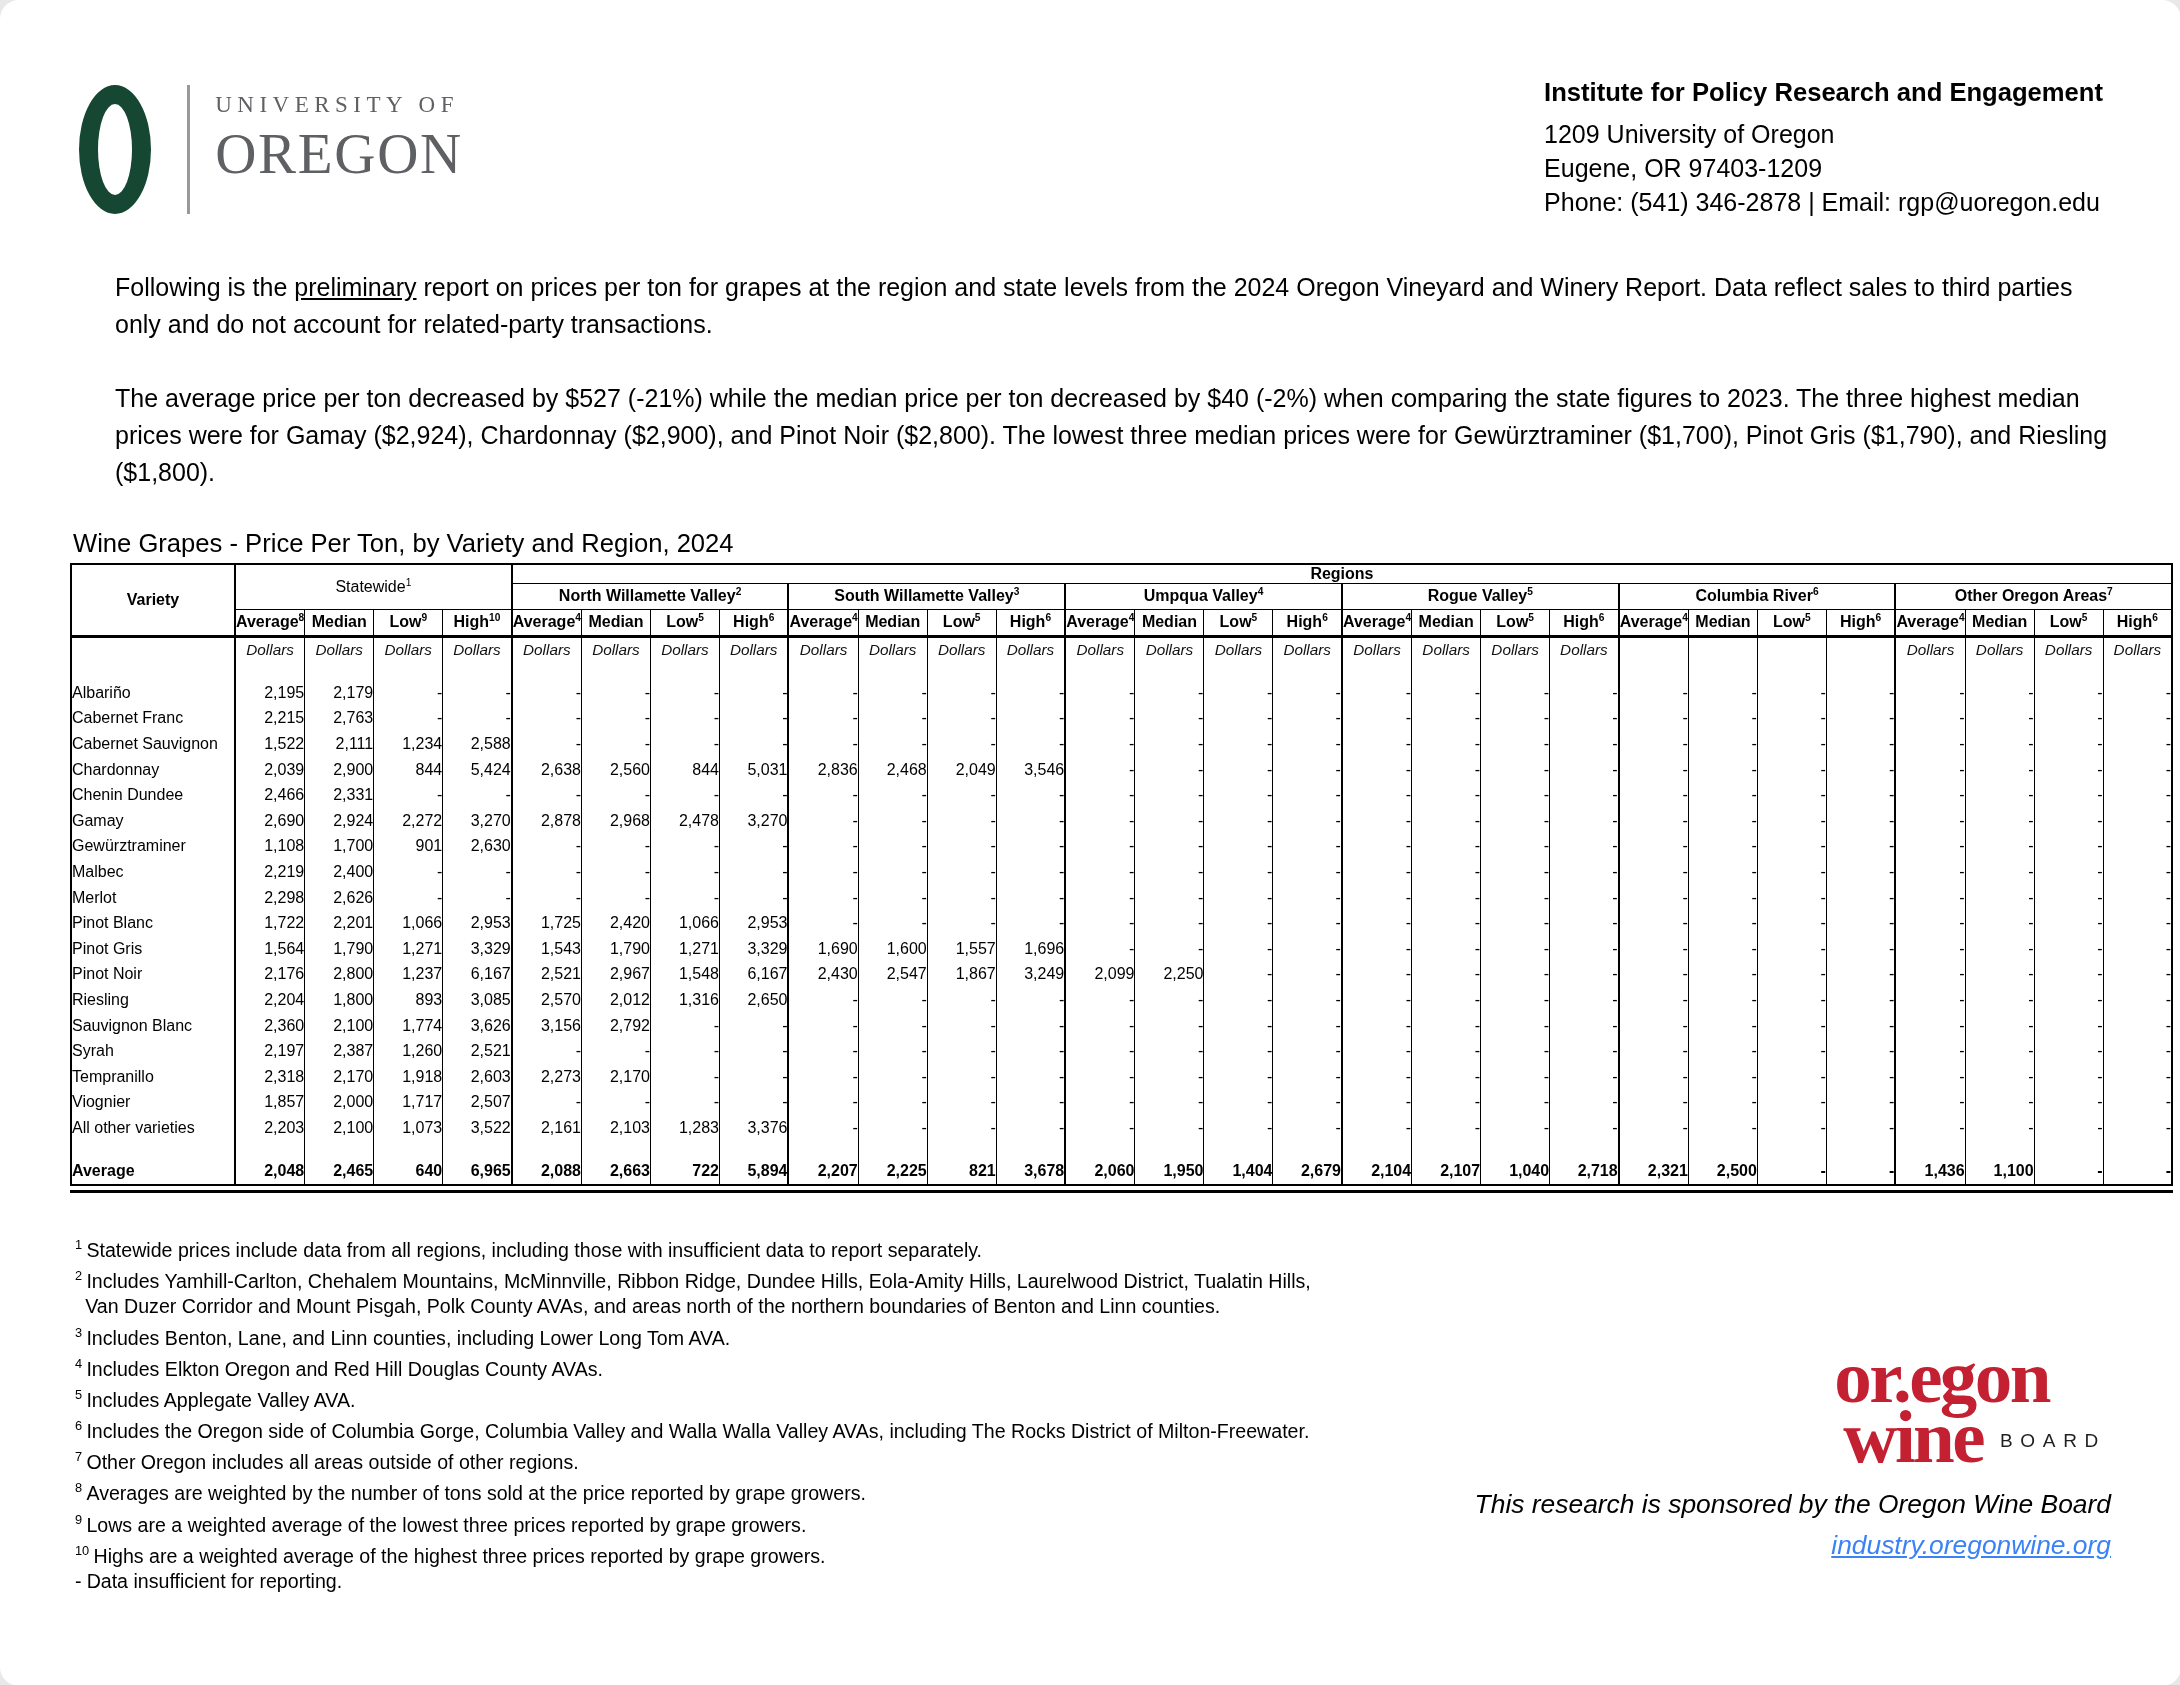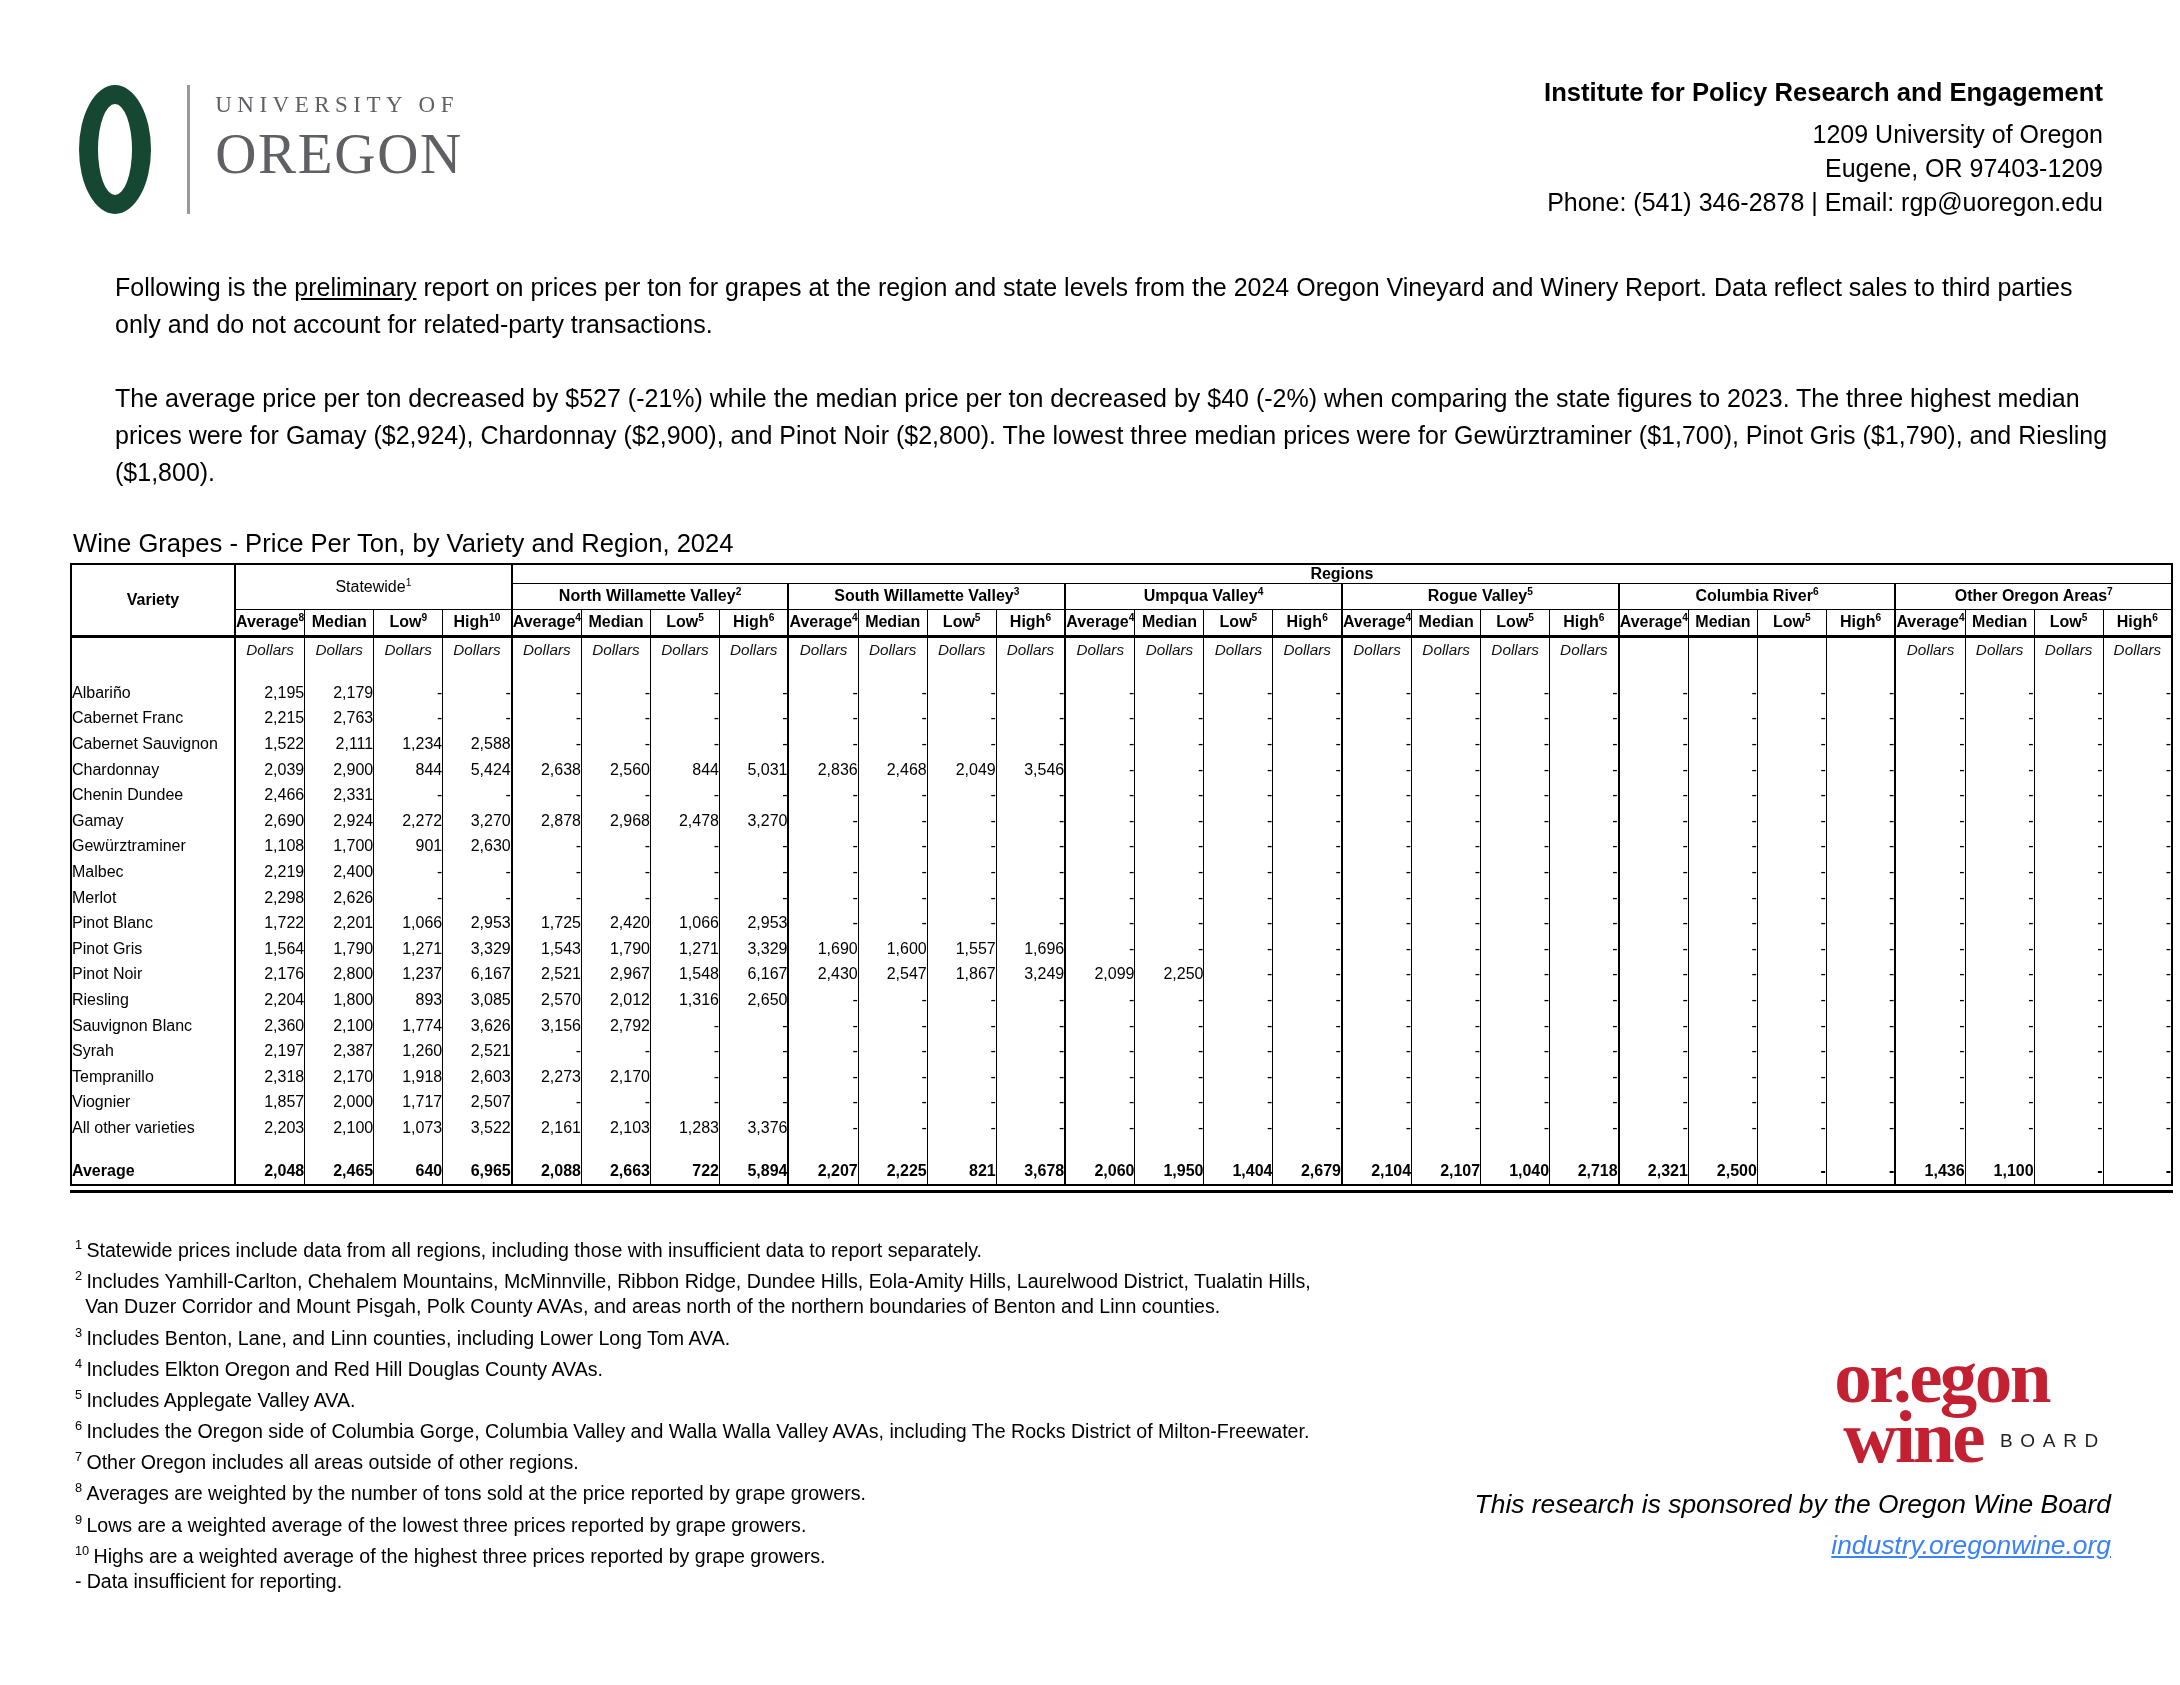--- a/index.html
+++ b/index.html
@@ -1,31 +1,31 @@
 <!DOCTYPE html>
 <html style="font-size:13.6px"><head>
 <meta charset="utf-8">
 <style>
   html,body { margin:0; padding:0; background:#e8e8e8; }
   .page {
     position:relative; width:2181px; height:1686px; background:#ffffff;
-    font-family:"Liberation Sans", sans-serif; color:#000; overflow:hidden;
+    font-family:"Liberation Sans", sans-serif; color:#000; overflow:hidden;border-radius:19px;
   }
   sup { font-size:10.2px; line-height:0; }
 
   
   .uo-logo { position:absolute; left:79px; top:85px; display:flex; align-items:flex-start; }
   .uo-o { width:72px; height:129px; box-sizing:border-box; border:19px solid #154733; border-radius:50%; }
   .uo-divider { width:2.6px; height:129px; background:#97999b; margin-left:36px; margin-right:25.6px; }
   .uo-text { color:#5e6063; font-family:"Liberation Serif", serif; padding-top:6.8px; }
   .uo-line1 { font-size:23px; letter-spacing:5.5px; white-space:nowrap; }
   .uo-line2 { font-size:57px; letter-spacing:1.7px; margin-top:3.4px; white-space:nowrap; }
 
   
-  .institute { position:absolute; right:78px; top:78px; text-align:right; }
+  .institute { position:absolute; right:78px; top:78px; }
   .inst-name { font-weight:bold; font-size:25.6px; margin-bottom:10.2px; }
   .inst-line { font-size:25px; line-height:34px; }
 
   
   .intro { position:absolute; left:75px; top:269px; width:2007px; font-size:25px; line-height:37px;margin-left:40px; }
   .intro p { margin:0; }
   .intro p + p { margin-top:37px; }
   .u { text-decoration:underline; }
 
   

